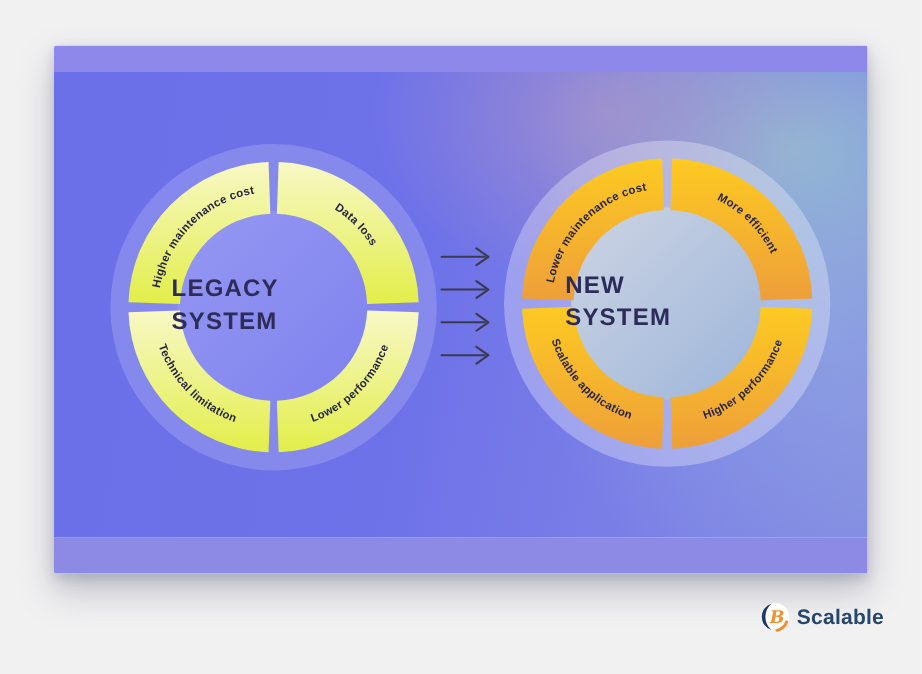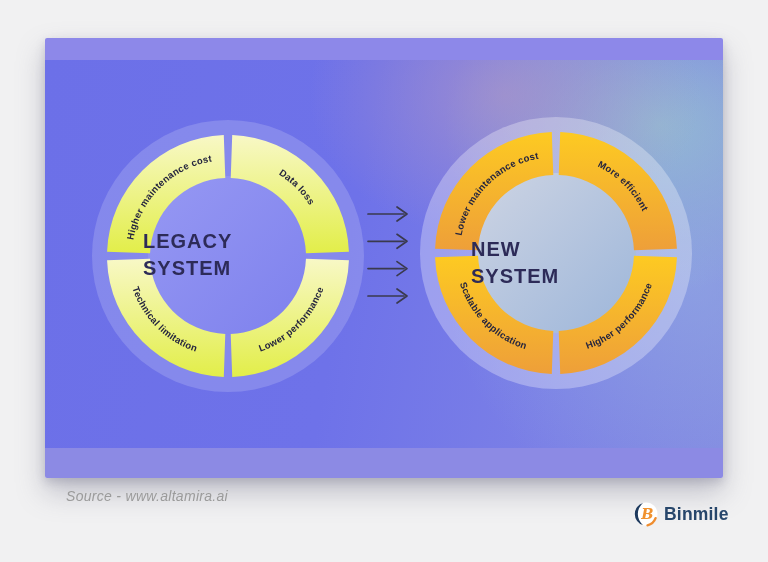--- a/index.html
+++ b/index.html
@@ -20,21 +20,21 @@
       linear-gradient(100deg, #6c70e8 0%, #6e72e9 45%, #7c81e6 78%, #8289e2 100%); }
 
   .ring { position:absolute; }
   .ring-legacy { left:33px; top:68px; }
   .ring-new { left:361px; top:65px; }
   .seg-label { font:700 9.5px "Liberation Sans", sans-serif; letter-spacing:.25px; fill:#25253e; }
 
   .ring-title { position:absolute; width:170px; text-align:left; white-space:pre-line;
     font:700 20px/1.35 "Liberation Sans", sans-serif; letter-spacing:1px; color:#2d2b58; }
   .ring-title.legacy { left:98px; top:190px; }
-  .ring-title.new { left:426px; top:198px; }
+  .ring-title.new { left:426px; top:187px; }
 
   .arrows { position:absolute; left:320px; top:166px; }
 
   .source { position:absolute; left:66px; top:488px;
     font:italic 400 14px "Liberation Sans", sans-serif; color:#9b9b9b; letter-spacing:.3px; }
 
   .brand { position:absolute; left:633px; top:501px; display:flex; align-items:center; gap:5px; }
   .brand-name { font:700 17.5px "Liberation Sans", sans-serif; color:#27466b; letter-spacing:.2px; }
 </style>
 </head>
@@ -135,24 +135,23 @@
         <textPath href="#nwBL" startOffset="50%" text-anchor="middle">Scalable application</textPath>
       </text>
       <text class="seg-label">
         <textPath href="#nwBR" startOffset="50%" text-anchor="middle">Higher performance</textPath>
       </text>
     </svg>
     <div class="ring-title new">NEW
 SYSTEM</div>
   </div>
 
-  <div class="source">Source - www.altamira.ai</div>
 
   <div class="brand">
     <svg class="brand-icon" width="26" height="26" viewBox="0 0 26 26">
       <circle cx="13" cy="13" r="11.5" fill="#ffffff"></circle>
       <path d="M10,1.9 A11.6,11.6 0 0,0 10,24.1 A14.5,14.5 0 0,1 10,1.9 Z" fill="#1e3a5e"></path>
       <path d="M22.6,17.2 A11.3,11.3 0 0,1 14.5,24.3" stroke="#ef8d2f" stroke-width="2.4" fill="none" stroke-linecap="round"></path>
       <text x="14.5" y="18.2" font-family="DejaVu Serif, serif" font-style="italic" font-weight="bold" font-size="14.5" fill="#f0922f" text-anchor="middle">B</text>
     </svg>
-    <span class="brand-name">Binmile</span>
+    <span class="brand-name">Scalable</span>
   </div>
 </div>
 
 </body></html>

